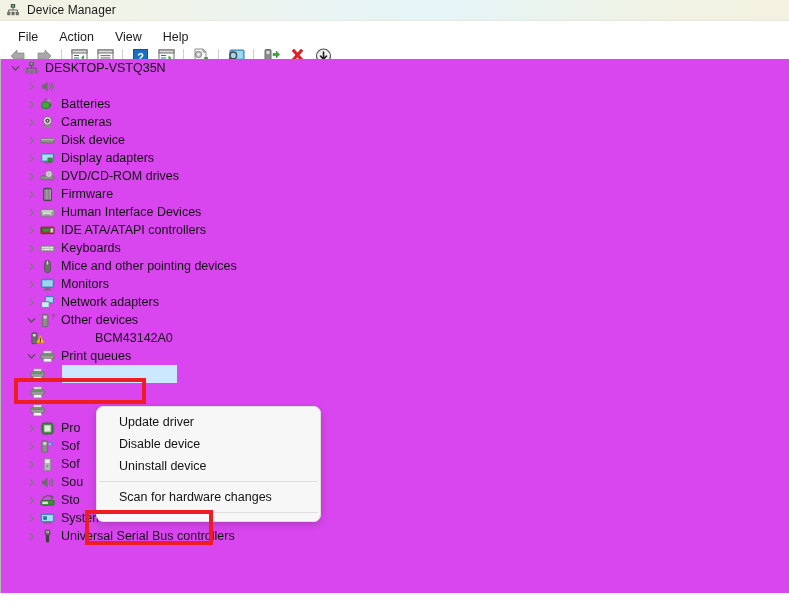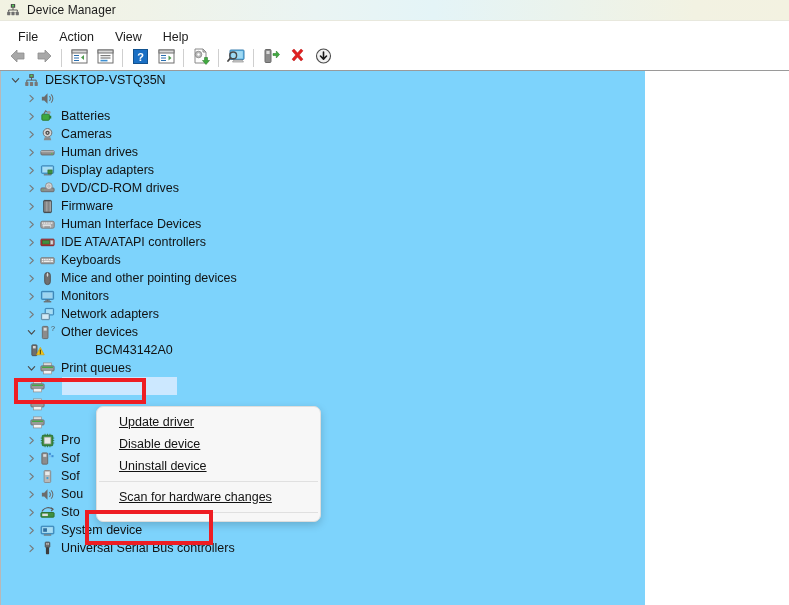--- a/index.html
+++ b/index.html
@@ -83,24 +83,24 @@
     height: 18px;
     background: #cfcfcf;
     margin: 0 4px;
     flex: 0 0 auto;
   }
 
   
   #treepanel {
     position: absolute;
     left: 0;
-    top: 71px;
-    width: 645px;
+    top: 59px;
+    width: 789px;
     height: 534px;
-    background: #7dd3fc;
+    background: #d946ef;
     border-left: 1px solid #b8b8b8;
     box-sizing: border-box;
     overflow: hidden;
   }
   .row {
     height: 18px;
     display: flex;
     align-items: center;
     white-space: nowrap;
     position: relative;
@@ -160,21 +160,20 @@
     z-index: 30;
   }
   #ctxmenu .ctx-item {
     height: 22px;
     display: flex;
     align-items: center;
     padding-left: 22px;
     font-size: 12.5px;
     color: #131313;
     white-space: nowrap;
-    text-decoration: underline;
   }
   #ctxmenu .ctx-item.bold { font-weight: bold; }
   #ctxmenu .ctx-sep {
     height: 1px;
     background: #e0e0e0;
     margin: 4px 2px 4px 2px;
   }
 
   
   .redbox {
@@ -419,21 +418,21 @@
           <path d="M3.3 1.5 L7 5 L3.3 8.5" fill="none" stroke="#787878" stroke-width="1.2" stroke-linecap="round" stroke-linejoin="round"></path>
         </svg>
     </span>
     <span class="ricon">
       <svg width="15" height="15" viewBox="0 0 16 16">
         <rect x="1" y="6" width="14" height="4.6" rx="1.2" fill="#8f8f8f" stroke="#6b6b6b"></rect>
         <rect x="1" y="6" width="14" height="1.8" rx="1" fill="#b5b5b5"></rect>
         <circle cx="12.6" cy="9.2" r="0.8" fill="#4dc14d"></circle>
       </svg>
     </span>
-    <span class="rlabel">Human drives</span>
+    <span class="rlabel">Disk device</span>
   </div>
 
   <div class="row lvl1">
     <span class="twisty">
       <svg width="9" height="9" viewBox="0 0 10 10">
           <path d="M3.3 1.5 L7 5 L3.3 8.5" fill="none" stroke="#787878" stroke-width="1.2" stroke-linecap="round" stroke-linejoin="round"></path>
         </svg>
     </span>
     <span class="ricon">
       <svg width="15" height="15" viewBox="0 0 16 16">

